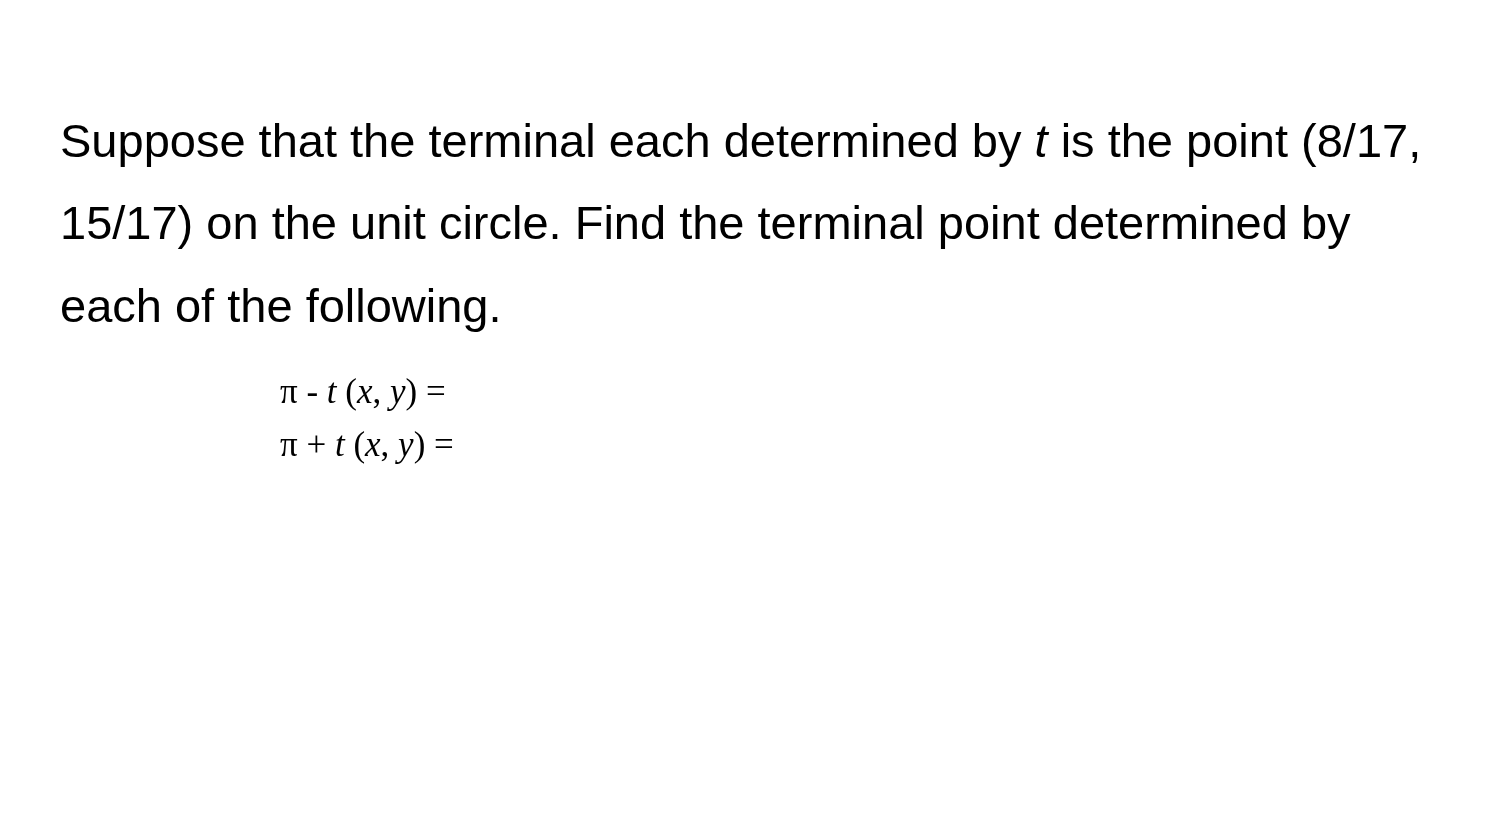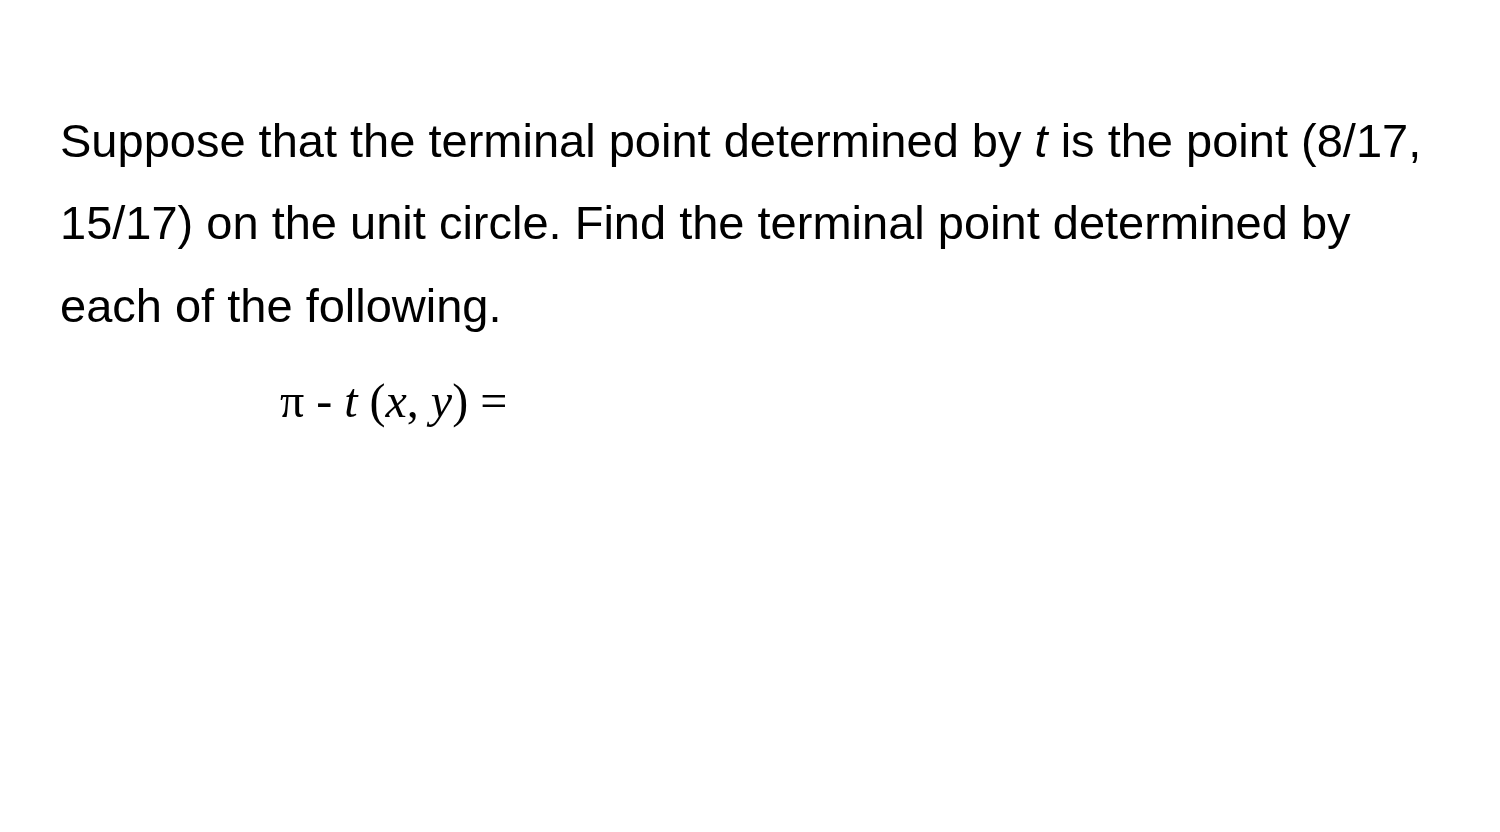--- a/index.html
+++ b/index.html
@@ -18,35 +18,38 @@
     .problem-text {
       font-size: 47px;
       line-height: 1.75;
       margin-bottom: 20px;
     }
     .italic-t {
       font-style: italic;
     }
     .equations {
       padding-left: 220px;
-      font-size: 48px;
+      font-size: 35px;
       line-height: 1.4;
     }
     .equation-line {
       margin-bottom: 4px;
       font-family: 'Times New Roman', Times, serif;
     }
     .italic-var {
       font-style: italic;
     }
   </style>
 </head>
 <body>
 
 <div class="problem-text">
-  <span>Suppose that the terminal point determined by </span><span class="italic-t">t</span><span> is the point (8/17, 15/17) on the unit circle. Find the terminal point determined by each of the following.</span>
+  <span>Suppose that the terminal each determined by </span><span class="italic-t">t</span><span> is the point (8/17, 15/17) on the unit circle. Find the terminal point determined by each of the following.</span>
 </div>
 
 <div class="equations">
   <div class="equation-line">
     <span>π - </span><span class="italic-var">t</span><span> (</span><span class="italic-var">x</span><span>, </span><span class="italic-var">y</span><span>) =</span>
   </div>
+  <div class="equation-line">
+    <span>π + </span><span class="italic-var">t</span><span> (</span><span class="italic-var">x</span><span>, </span><span class="italic-var">y</span><span>) =</span>
+  </div>
 </div>
 
 </body></html>

